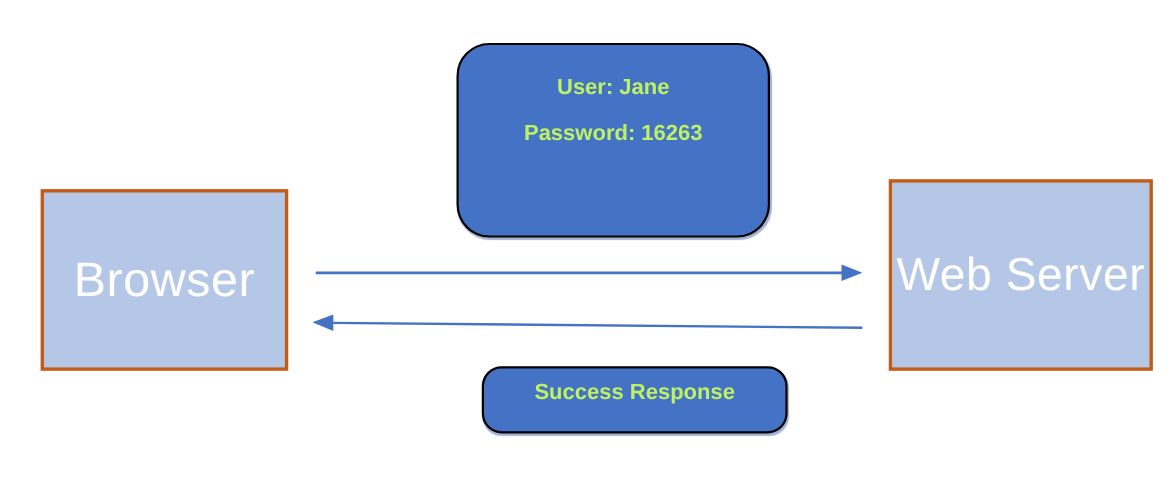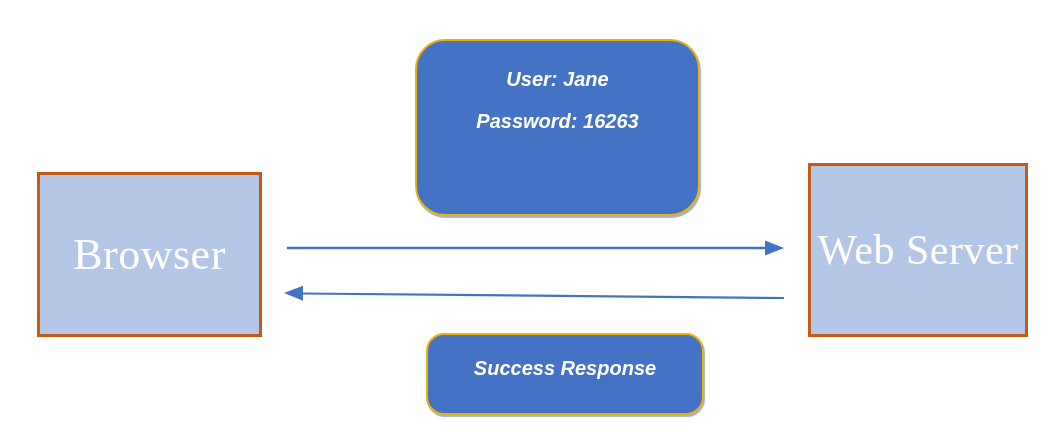--- a/index.html
+++ b/index.html
@@ -24,55 +24,53 @@
     display: flex;
     align-items: center;
     justify-content: center;
     color: #ffffff;
   }
   .node-browser {
     left: 37px; top: 172px; width: 225px; height: 165px;
     font-size: 44px;
   }
   .node-webserver {
-    left: 808px; top: 163px; width: 220px; height: 174px;
+    left: 808px; top: 163px; width: 240px; height: 174px;
     font-size: 42px;
   }
   .node .node-label {
     font-weight: 400;
     letter-spacing: 0.5px;
     white-space: nowrap;
-    font-family: Liberation Serif, serif;
   }
   
   .message-box {
     position: absolute;
     background: #4472c4;
-    border: 2px solid #eab308;
+    border: 2px solid #000000;
     box-sizing: border-box;
     box-shadow: 1px 2px 1px rgba(47, 85, 151, 0.45);
-    color: #ffffff;
-    font-style: italic;
+    color: #bef264;
   }
   .message-request {
     left: 415px; top: 39px; width: 285px; height: 177px;
     border-radius: 30px;
     padding-top: 17px;
     text-align: center;
   }
   .message-request .msg-line {
     display: block;
     height: 42px;
     line-height: 42px;
     font-size: 20px;
     font-weight: 600;
     white-space: nowrap;
   }
   .message-response {
-    left: 426px; top: 333px; width: 278px; height: 82px;
+    left: 438px; top: 333px; width: 278px; height: 61px;
     border-radius: 18px;
     display: flex;
     align-items: center;
     justify-content: center;
     padding-bottom: 12px;
   }
   .message-response .msg-line {
     font-size: 20px;
     font-weight: 600;
     white-space: nowrap;

